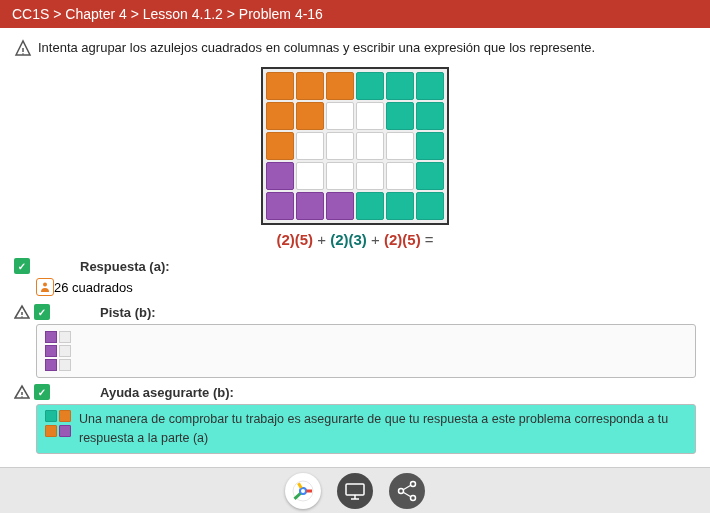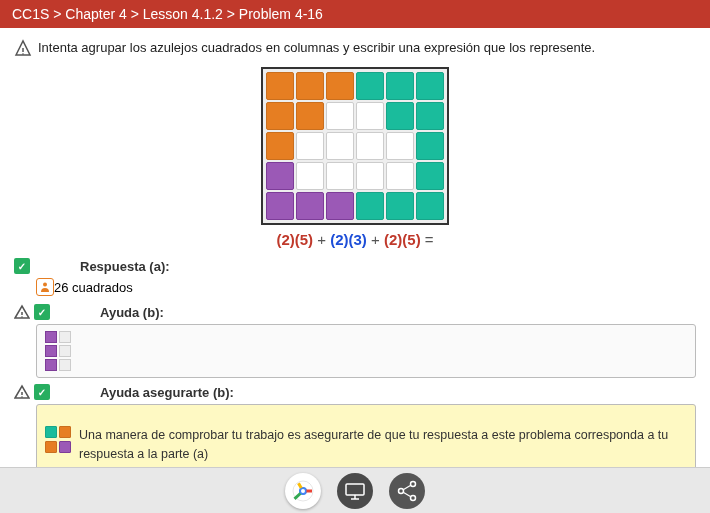--- a/index.html
+++ b/index.html
@@ -164,22 +164,22 @@
     .ayuda-header {
       display: flex;
       align-items: center;
       gap: 4px;
       margin-bottom: 4px;
     }
     .ayuda-detail {
       margin-left: 22px;
       border: 1.5px solid #bbb;
       border-radius: 3px;
-      padding: 21px 8px;
-      background: #fef9c3;
+      padding: 5px 8px;
+      background: #5eead4;
       display: flex;
       gap: 8px;
       align-items: flex-start;
     }
     .nav-icon-small {
       width: 16px;
       height: 16px;
       flex-shrink: 0;
     }
     
@@ -260,21 +260,21 @@
         <div class="tile tile-purple"></div>
         <div class="tile tile-teal"></div>
         <div class="tile tile-teal"></div>
         <div class="tile tile-teal"></div>
       </div>
   </div>
 
   <div class="expression">
     <span style="color:#c0392b;font-weight:bold;">(2)(5)</span>
     <span style="color:#555;"> + </span>
-    <span style="color:#1d4ed8;font-weight:bold;">(2)(3)</span>
+    <span style="color:#0f766e;font-weight:bold;">(2)(3)</span>
     <span style="color:#555;"> + </span>
     <span style="color:#c0392b;font-weight:bold;">(2)(5)</span>
     <span style="color:#555;"> =</span>
   </div>
 
   <div class="respuesta-block">
     <div class="respuesta-header">
 
       <div class="checkbox-icon">✓</div>
       <span class="respuesta-label">Respuesta (a):</span>
@@ -292,21 +292,21 @@
 
 
   <div class="pista-block">
     <div class="pista-header">
       <svg class="nav-icon-small" viewBox="0 0 16 16">
         <polygon points="1,14 8,2 15,14" fill="none" stroke="#555" stroke-width="1.5"></polygon>
         <line x1="8" y1="8" x2="8" y2="11" stroke="#555" stroke-width="1.5"></line>
         <circle cx="8" cy="13" r="0.8" fill="#555"></circle>
       </svg>
       <div class="checkbox-icon">✓</div>
-      <span class="respuesta-label">Ayuda (b):</span>
+      <span class="respuesta-label">Pista (b):</span>
     </div>
     <div class="pista-detail">
       <div class="pista-icon-area">
         <div class="pista-tile-row">
           <div class="small-tile" style="background:#9b59b6;border:1px solid #7d3c98;"></div>
           <div class="small-tile" style="background:#eee;border:1px solid #ccc;"></div>
         </div>
         <div class="pista-tile-row">
           <div class="small-tile" style="background:#9b59b6;border:1px solid #7d3c98;"></div>
           <div class="small-tile" style="background:#eee;border:1px solid #ccc;"></div>

